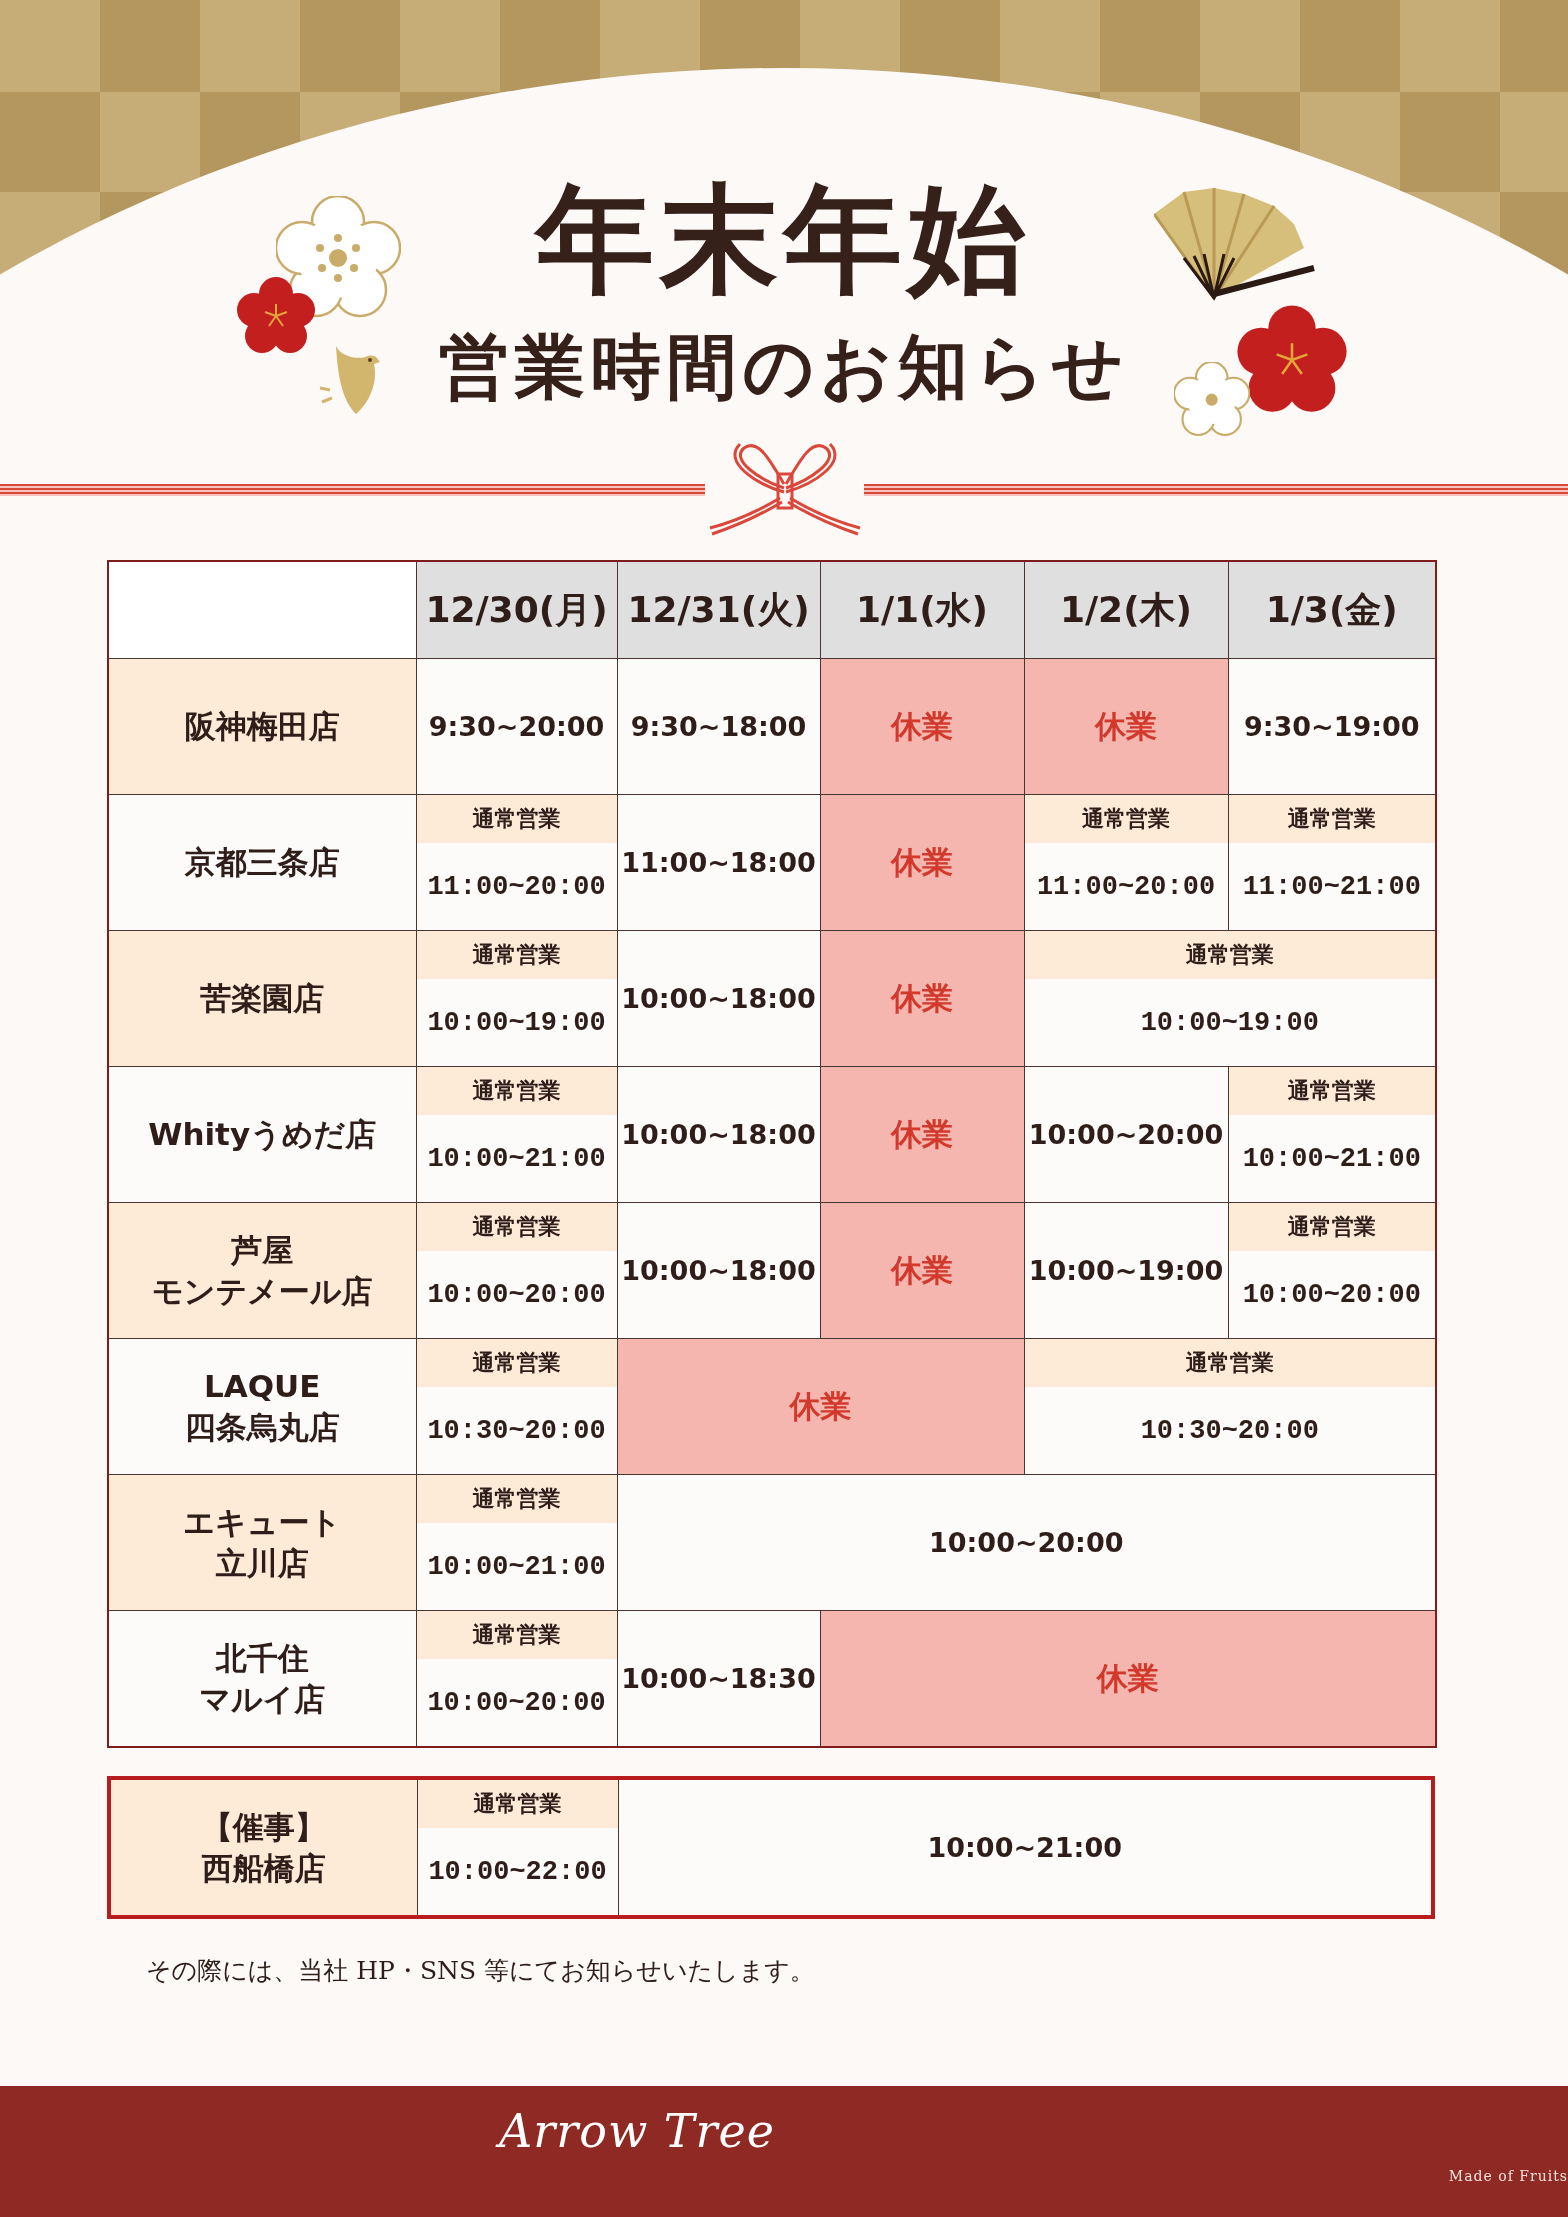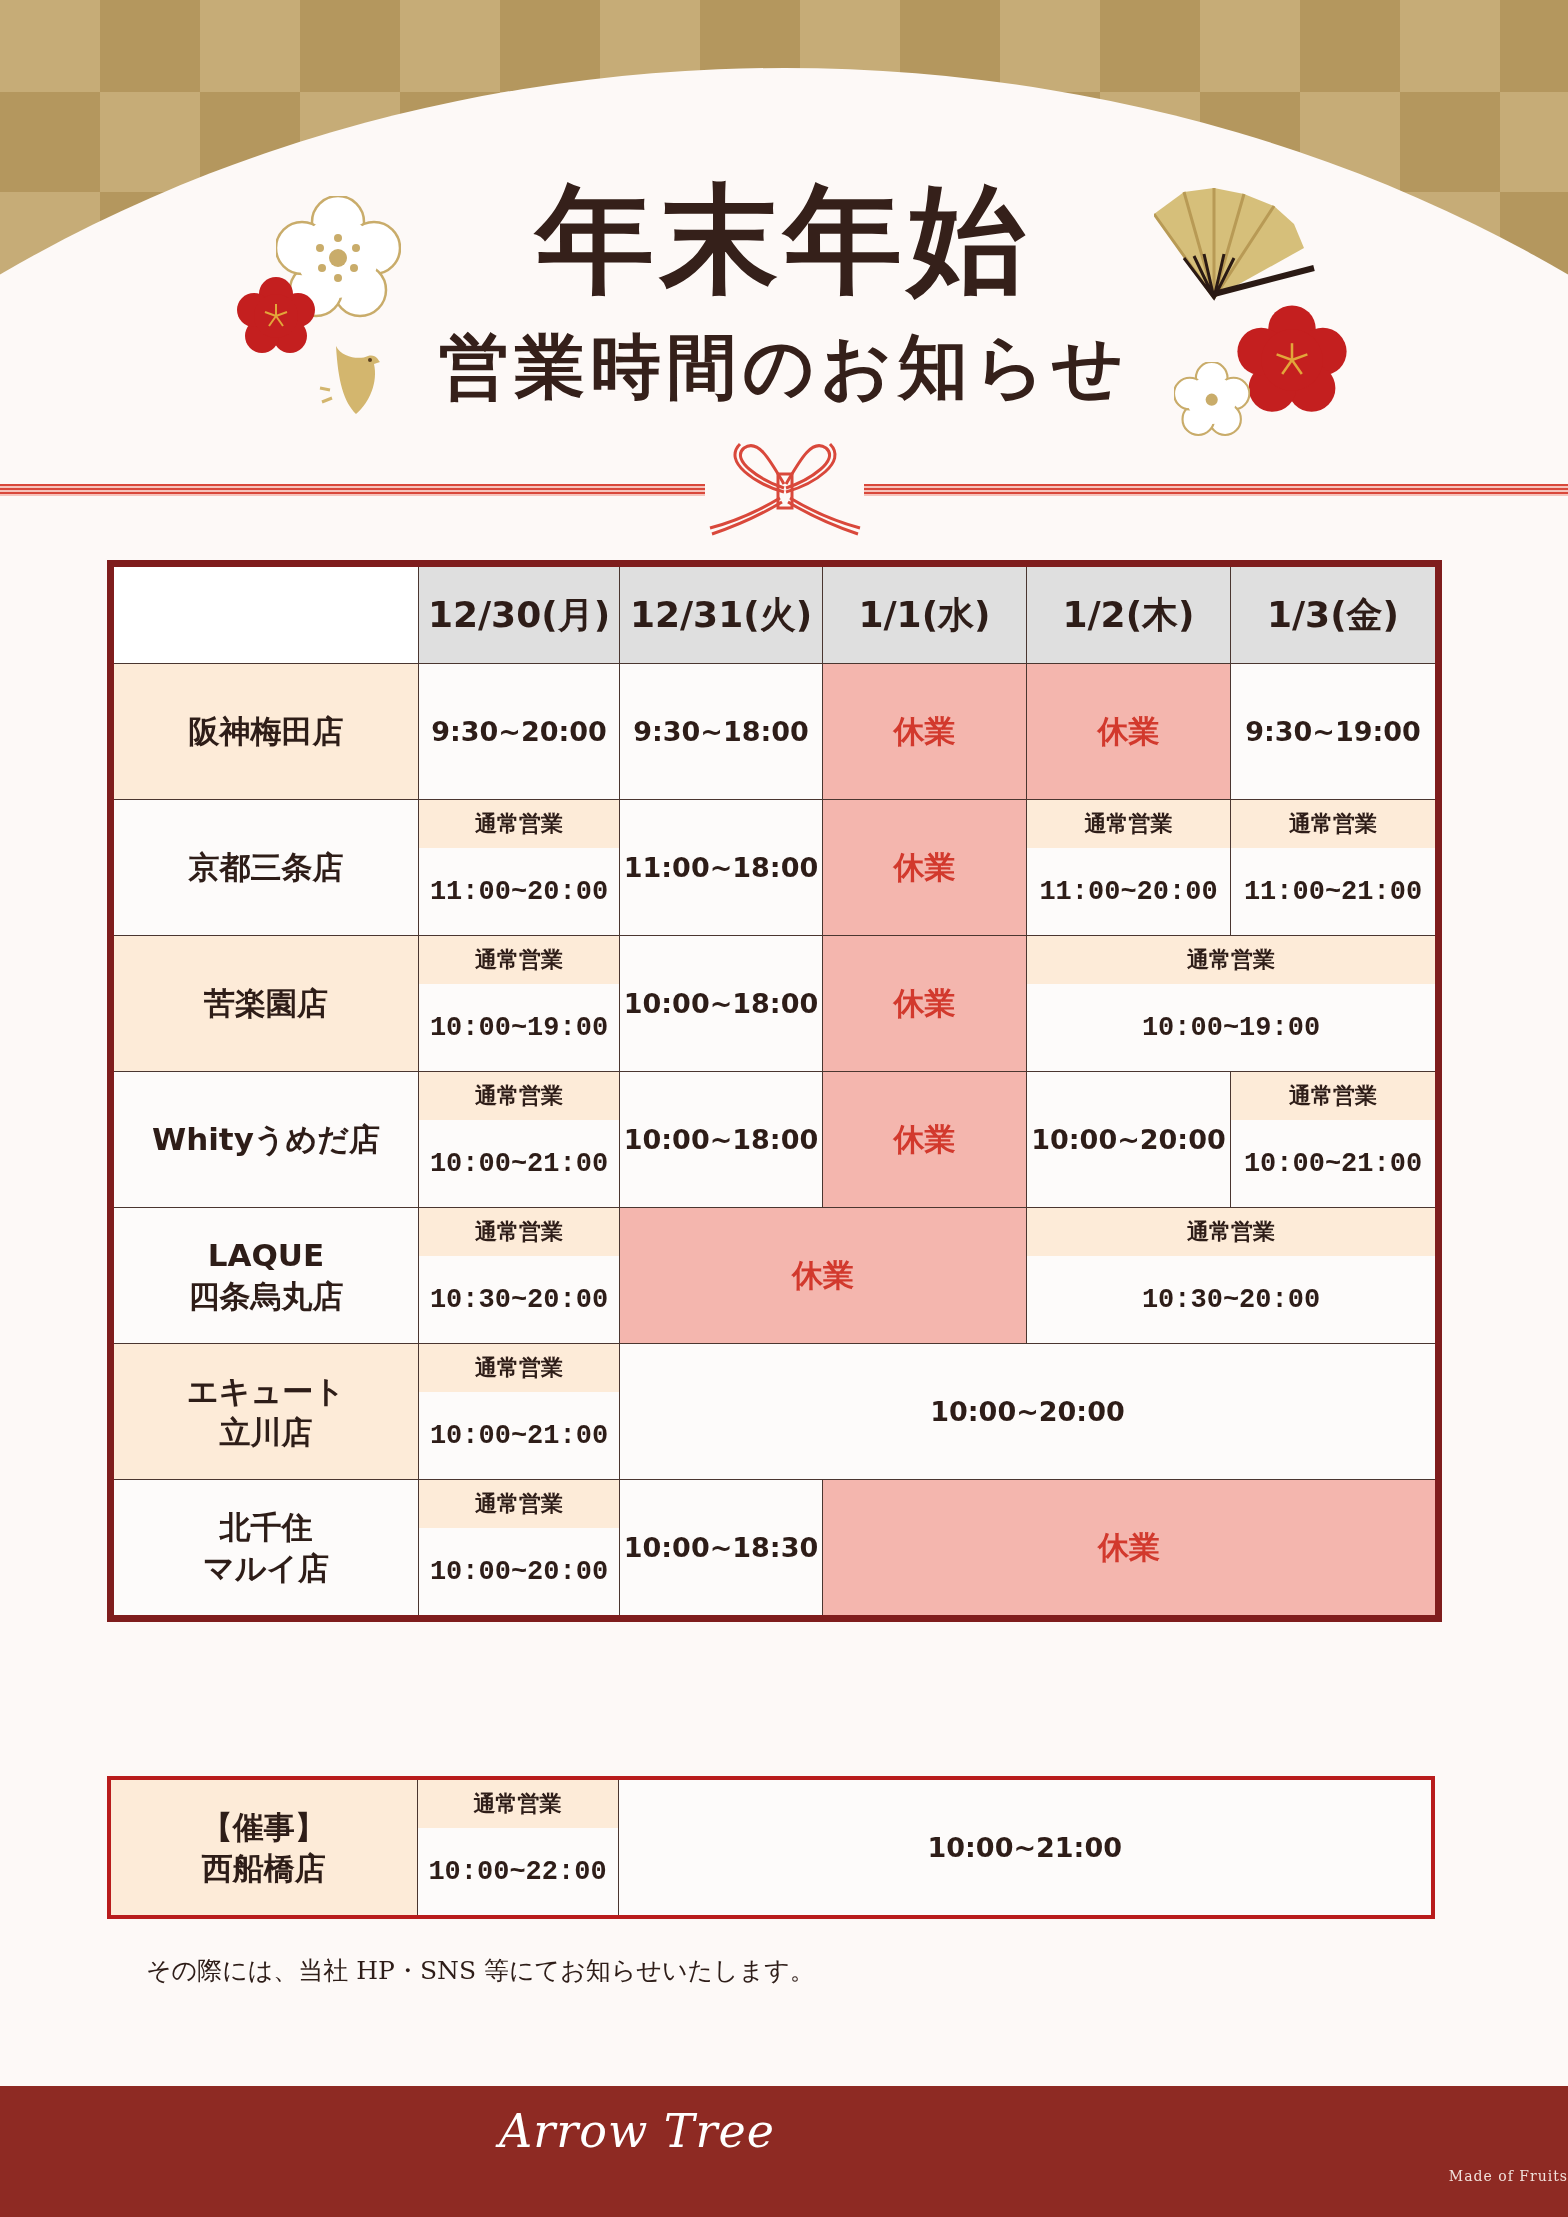--- a/index.html
+++ b/index.html
@@ -19,21 +19,21 @@
   .title-2 { position:absolute; left:0; width:1568px; top:332px; text-align:center;
     font-size:70px; font-weight:bold; letter-spacing:6px; color:#35201a; line-height:1; }
   .deco { position:absolute; }
   .rope { position:absolute; top:484px; height:12px;
     background: repeating-linear-gradient(180deg, #d9483b 0 2px, #f6c4bc 2px 4px); }
   .rope.left { left:0; width:705px; }
   .rope.right { left:864px; width:704px; }
   .bow { position:absolute; left:700px; top:440px; }
 
   table.sched { position:absolute; left:107px; top:560px; width:1328px;
-    border-collapse:collapse; table-layout:fixed; border:7px solid #7f1d1d; }
+    border-collapse:collapse; table-layout:fixed; border:2px solid #7f1d1d; }
   table.sched td, table.sched th { border:1.5px solid #4a3630; padding:0; text-align:center;
     vertical-align:middle; font-weight:bold; }
   th.day { background:#dfdfdf; font-size:36px; color:#2e1d18; height:96px; font-weight:bold; }
   th.corner { background:#fff; }
   td.store { font-size:31px; line-height:1.3; color:#2e1d18; }
   td.store.alt { background:#fdebd8; }
   td.store.plain { background:#fdfbfa; }
   td.time { font-size:27px; background:#fdfbfa; color:#2e1d18; height:135px;margin-top:36px; }
   td.closed { background:#f4b6ae; color:#d2392d; font-size:31px; }
   .split { display:flex; flex-direction:column; height:135px; }
@@ -237,20 +237,38 @@
     <td class="closed">休業</td>
     <td class="time">10:00~20:00</td>
     <td class="time">
           <div class="split">
             <div class="lab">通常営業</div>
             <div class="val">10:00~21:00</div>
           </div>
         </td>
   </tr>
 
+  <tr>
+    <td class="store alt"><span>芦屋</span><br><span>モンテメール店</span></td>
+    <td class="time">
+          <div class="split">
+            <div class="lab">通常営業</div>
+            <div class="val">10:00~20:00</div>
+          </div>
+        </td>
+    <td class="time">10:00~18:00</td>
+    <td class="closed">休業</td>
+    <td class="time">10:00~19:00</td>
+    <td class="time">
+          <div class="split">
+            <div class="lab">通常営業</div>
+            <div class="val">10:00~20:00</div>
+          </div>
+        </td>
+  </tr>
 
   <tr>
     <td class="store plain"><span>LAQUE</span><br><span>四条烏丸店</span></td>
     <td class="time">
           <div class="split">
             <div class="lab">通常営業</div>
             <div class="val">10:30~20:00</div>
           </div>
         </td>
     <td class="closed" colspan="2">休業</td>

